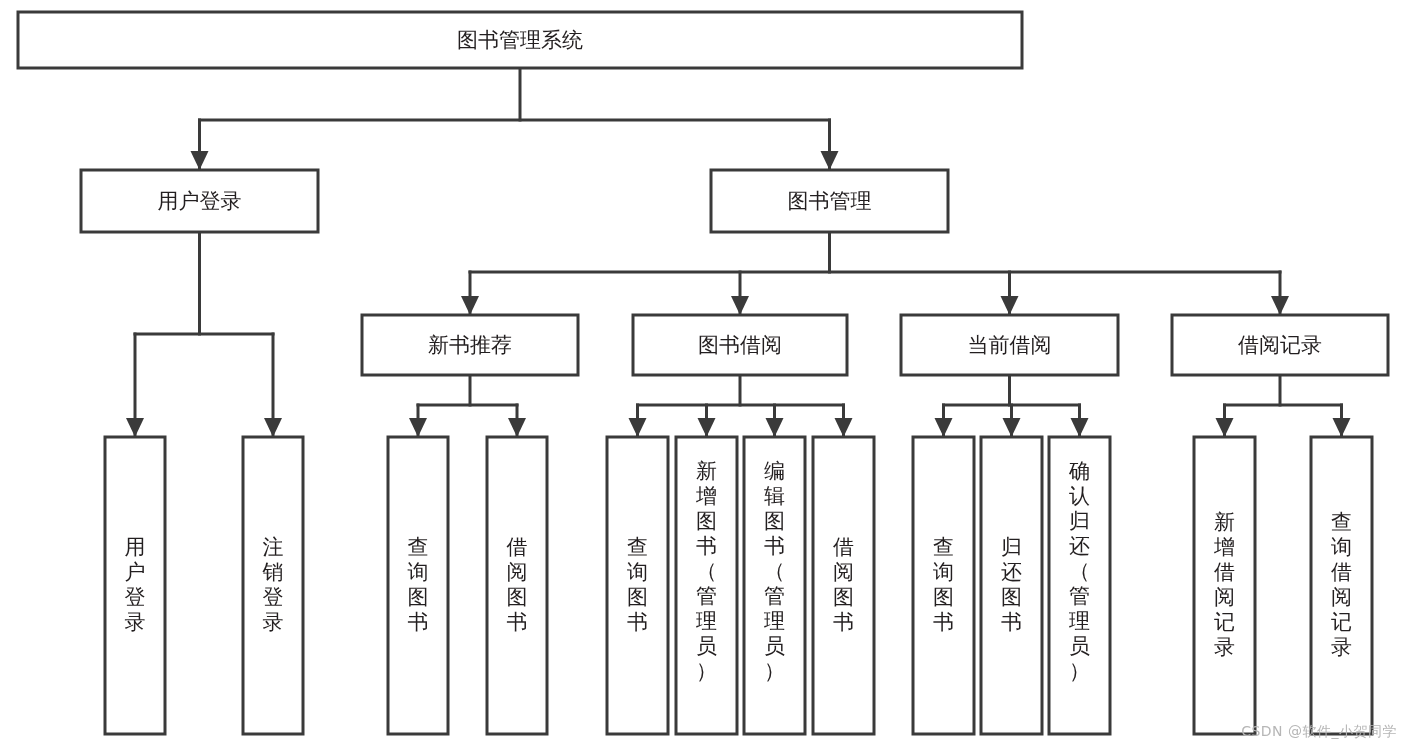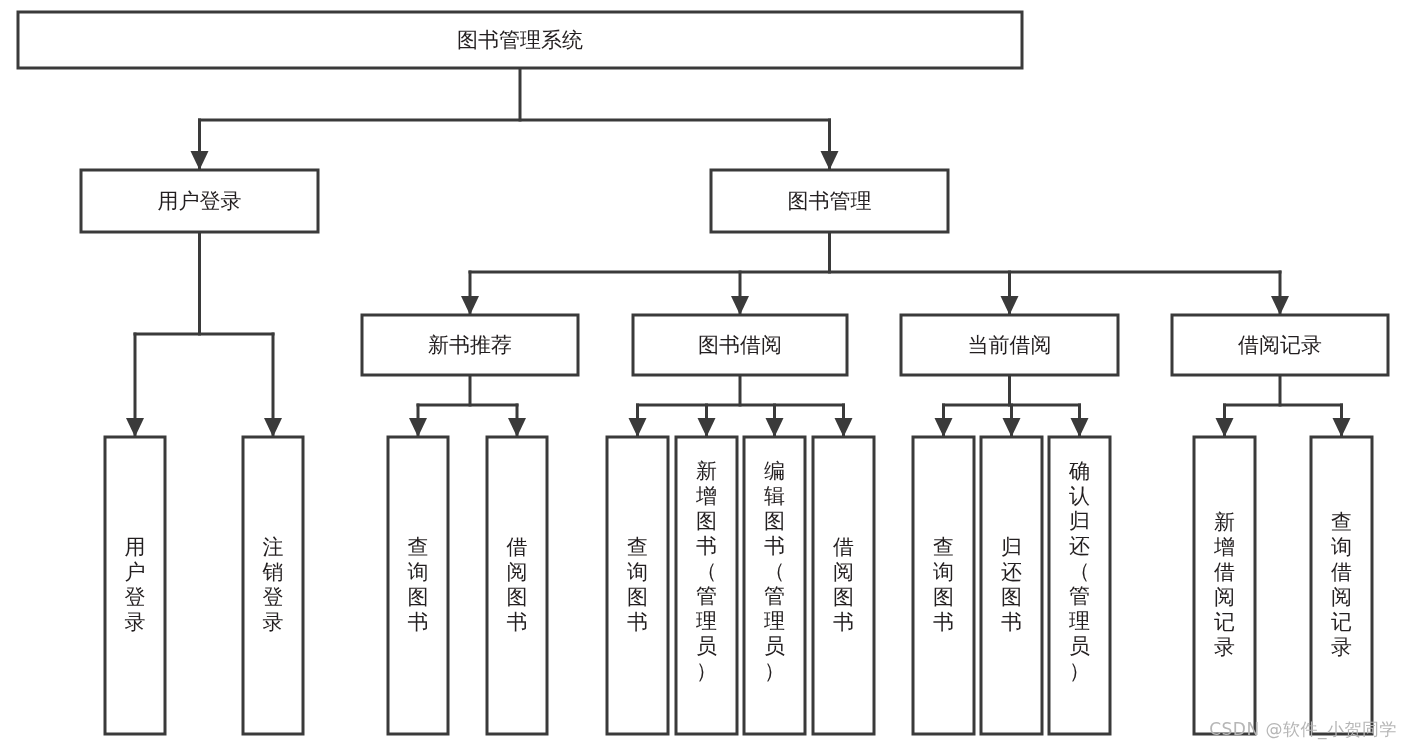--- a/index.html
+++ b/index.html
@@ -52,21 +52,21 @@
   }
   .label-v {
     font-size: 21px;
     text-anchor: middle;
   }
   .watermark {
     position: absolute;
     right: 8px;
     bottom: 6px;
     font-family: "DejaVu Sans", "Liberation Sans", sans-serif;
-    font-size: 17px;
+    font-size: 14px;
     color: #b6b6b6;
     white-space: nowrap;
     letter-spacing: 0.5px;
     pointer-events: none;
   }
 </style>
 </head>
 <body>
 
 <div id="diagram-root">

